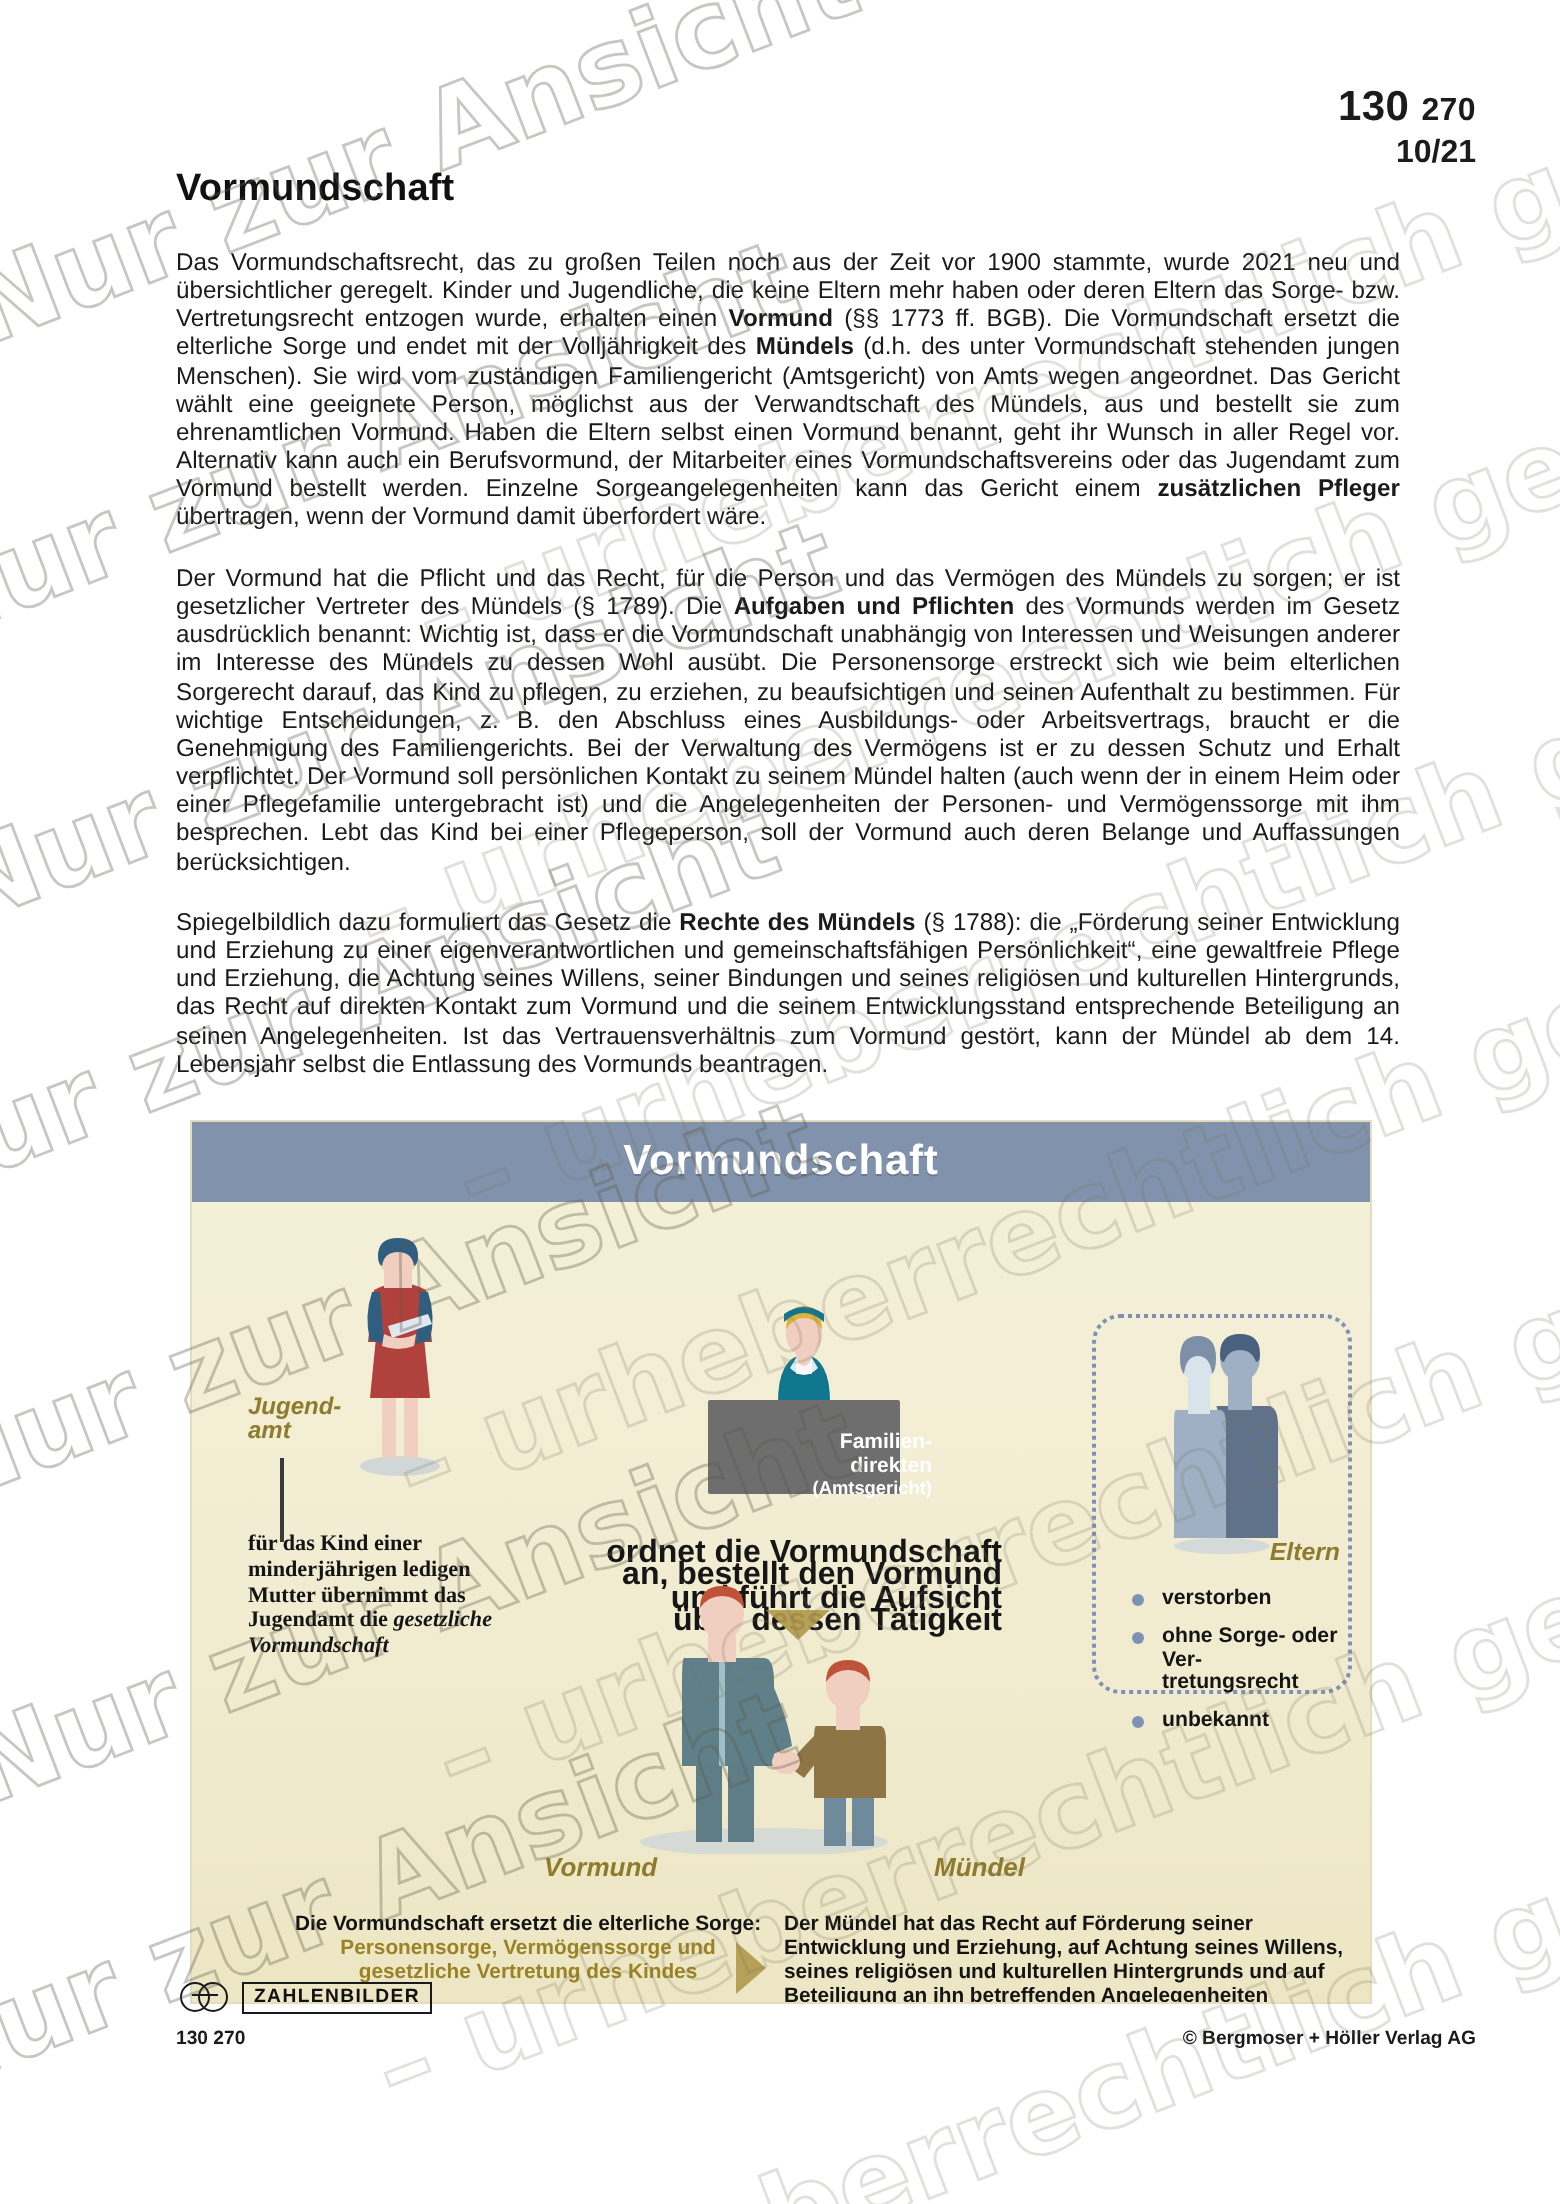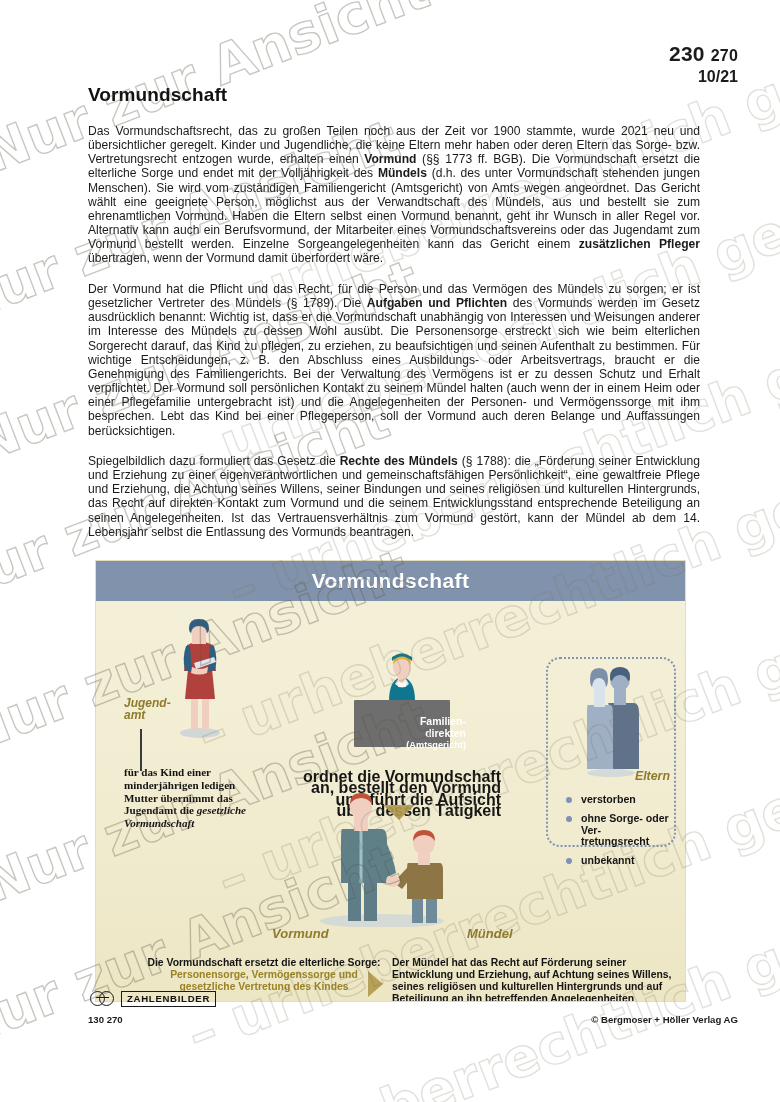--- a/index.html
+++ b/index.html
@@ -109,21 +109,21 @@
       color:transparent;-webkit-text-stroke:1.4px rgba(95,88,70,.34);
       transform:rotate(-21deg);font-family:"DejaVu Sans", sans-serif;}
   .wm span.sh{-webkit-text-stroke:1.4px rgba(120,112,90,.22);}
 </style>
 </head>
 <body>
 
 <div class="page">
 
   <div class="hdr-num">
-    <div class="hdr-l1"><span>230</span> <span class="small">270</span></div>
+    <div class="hdr-l1"><span>130</span> <span class="small">270</span></div>
     <div class="hdr-l2">10/21</div>
   </div>
 
   <div class="doc-title">Vormundschaft</div>
 
   <div class="para" id="p1"><span>Das Vormundschaftsrecht, das zu großen Teilen noch aus der Zeit vor 1900 stammte, wurde 2021 neu und übersichtlicher geregelt. Kinder und Jugendliche, die keine Eltern mehr haben oder deren Eltern das Sorge- bzw. Vertretungsrecht entzogen wurde, erhalten einen </span><b>Vormund</b><span> (§§ 1773 ff. BGB). Die Vormundschaft ersetzt die elterliche Sorge und endet mit der Volljährigkeit des </span><b>Mündels</b><span> (d.h. des unter Vormundschaft stehenden jungen Menschen). Sie wird vom zuständigen Familiengericht (Amtsgericht) von Amts wegen angeordnet. Das Gericht wählt eine geeignete Person, möglichst aus der Verwandtschaft des Mündels, aus und bestellt sie zum ehrenamtlichen Vormund. Haben die Eltern selbst einen Vormund benannt, geht ihr Wunsch in aller Regel vor. Alternativ kann auch ein Berufsvormund, der Mitarbeiter eines Vormundschaftsvereins oder das Jugendamt zum Vormund bestellt werden. Einzelne Sorgeangelegenheiten kann das Gericht einem </span><b>zusätzlichen Pfleger</b><span> übertragen, wenn der Vormund damit überfordert wäre.</span></div>
   <div class="para" id="p2"><span>Der Vormund hat die Pflicht und das Recht, für die Person und das Vermögen des Mündels zu sorgen; er ist gesetzlicher Vertreter des Mündels (§ 1789). Die </span><b>Aufgaben und Pflichten</b><span> des Vormunds werden im Gesetz ausdrücklich benannt: Wichtig ist, dass er die Vormundschaft unabhängig von Interessen und Weisungen anderer im Interesse des Mündels zu dessen Wohl ausübt. Die Personensorge erstreckt sich wie beim elterlichen Sorgerecht darauf, das Kind zu pflegen, zu erziehen, zu beaufsichtigen und seinen Aufenthalt zu bestimmen. Für wichtige Entscheidungen, z. B. den Abschluss eines Ausbildungs- oder Arbeitsvertrags, braucht er die Genehmigung des Familiengerichts. Bei der Verwaltung des Vermögens ist er zu dessen Schutz und Erhalt verpflichtet. Der Vormund soll persönlichen Kontakt zu seinem Mündel halten (auch wenn der in einem Heim oder einer Pflegefamilie untergebracht ist) und die Angelegenheiten der Personen- und Vermögenssorge mit ihm besprechen. Lebt das Kind bei einer Pflegeperson, soll der Vormund auch deren Belange und Auffassungen berücksichtigen.</span></div>
   <div class="para" id="p3"><span>Spiegelbildlich dazu formuliert das Gesetz die </span><b>Rechte des Mündels</b><span> (§ 1788): die „Förderung seiner Entwicklung und Erziehung zu einer eigenverantwortlichen und gemeinschaftsfähigen Persönlichkeit“, eine gewaltfreie Pflege und Erziehung, die Achtung seines Willens, seiner Bindungen und seines religiösen und kulturellen Hintergrunds, das Recht auf direkten Kontakt zum Vormund und die seinem Entwicklungsstand entsprechende Beteiligung an seinen Angelegenheiten. Ist das Vertrauensverhältnis zum Vormund gestört, kann der Mündel ab dem 14. Lebensjahr selbst die Entlassung des Vormunds beantragen.</span></div>
 
   <div class="figure">

